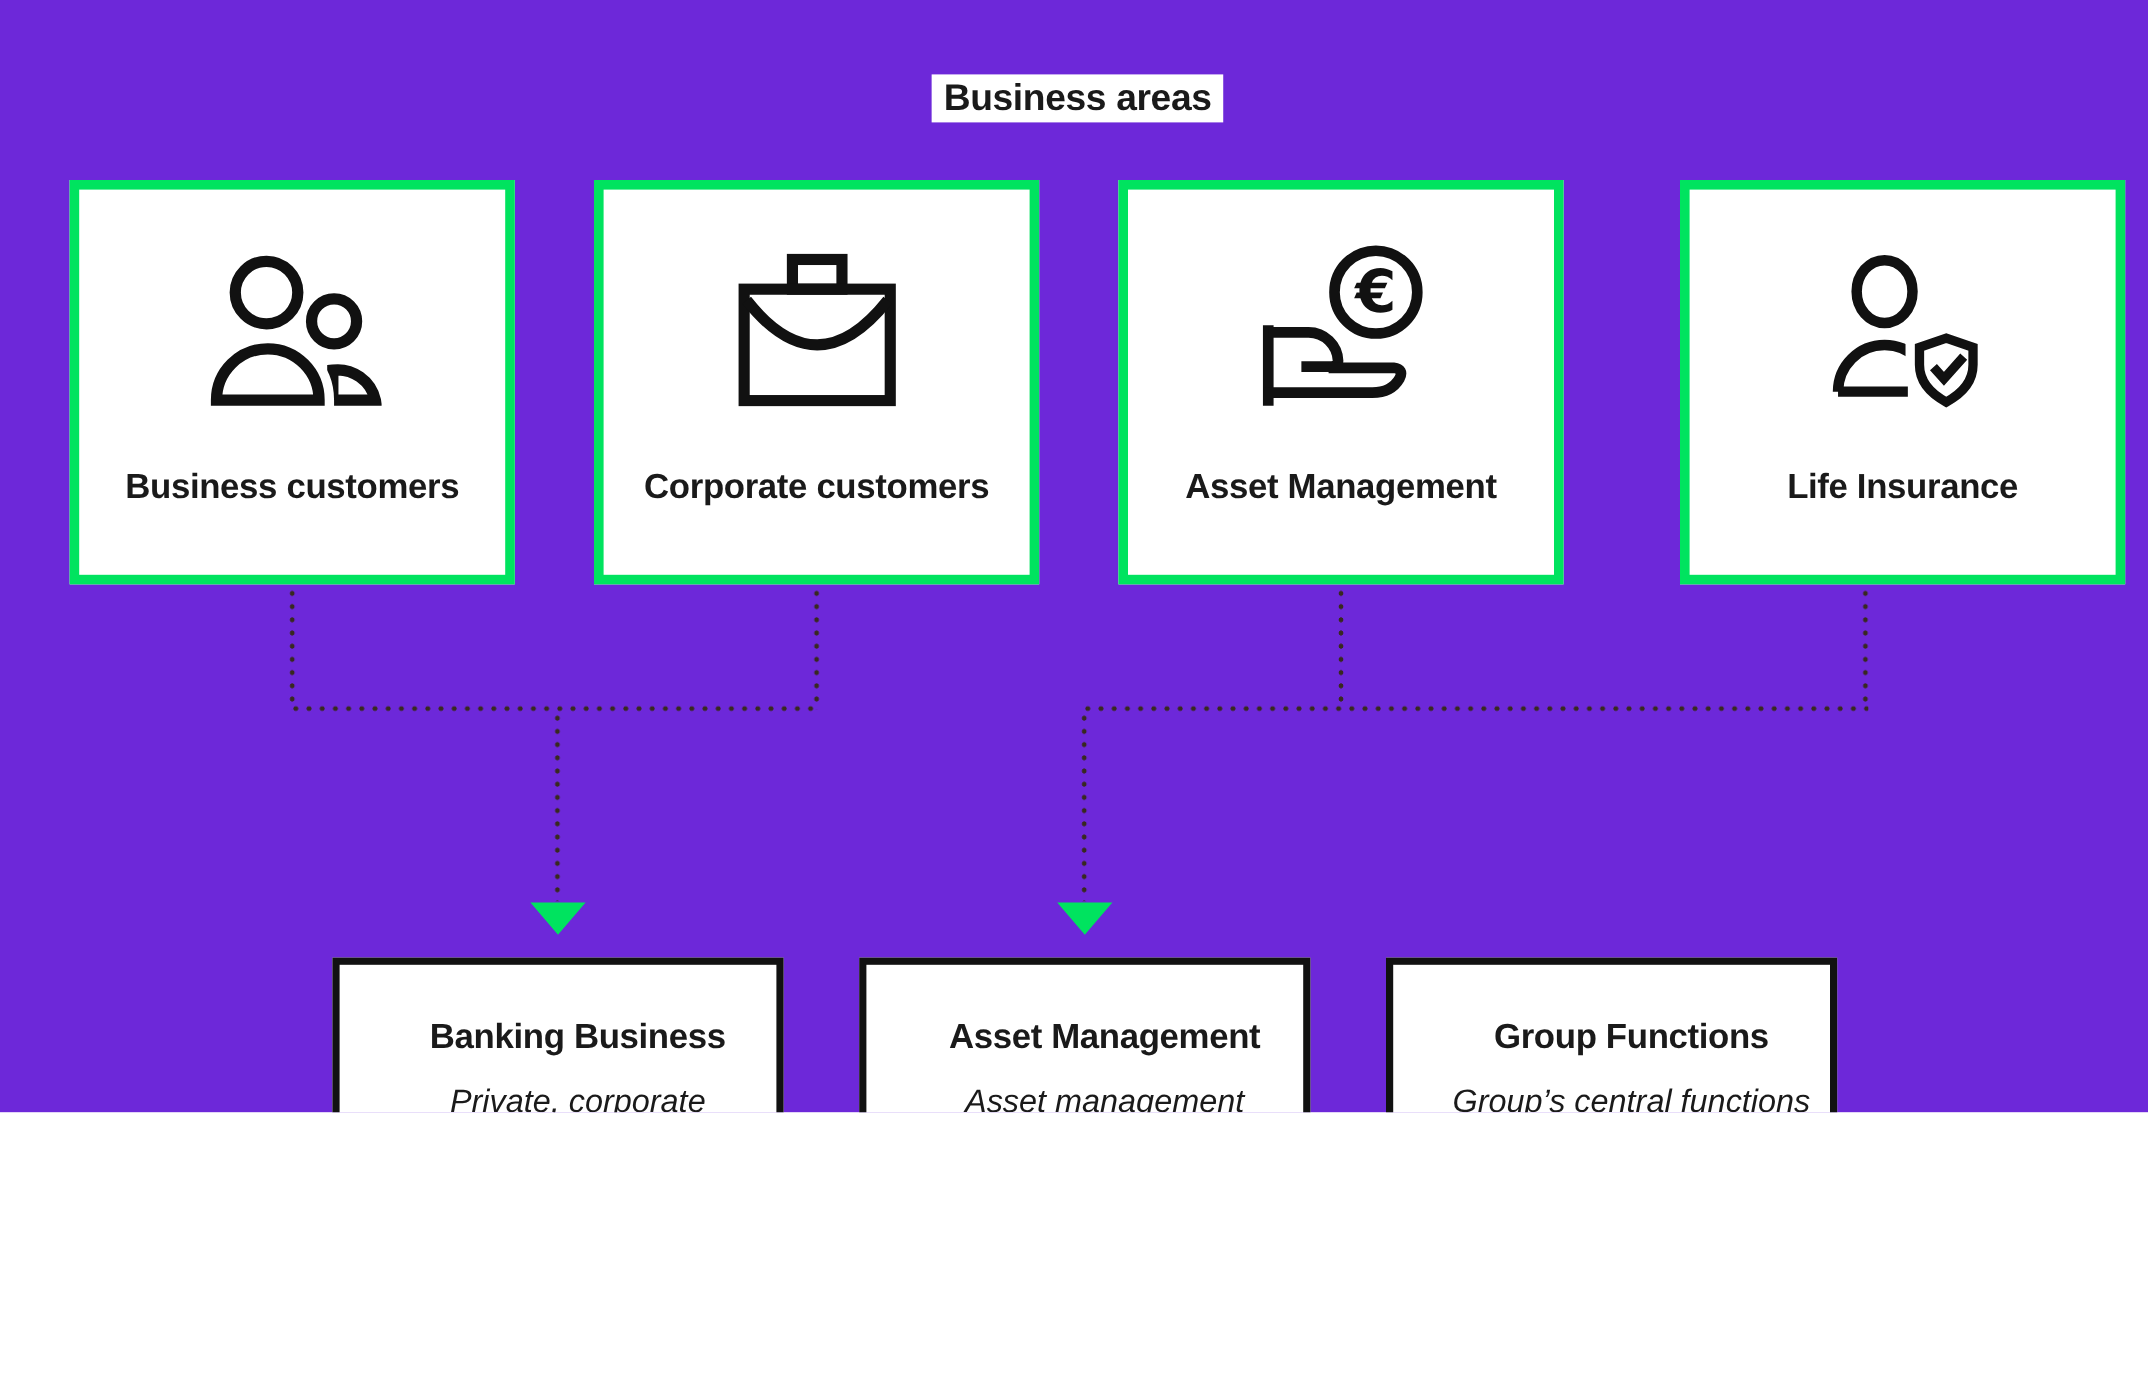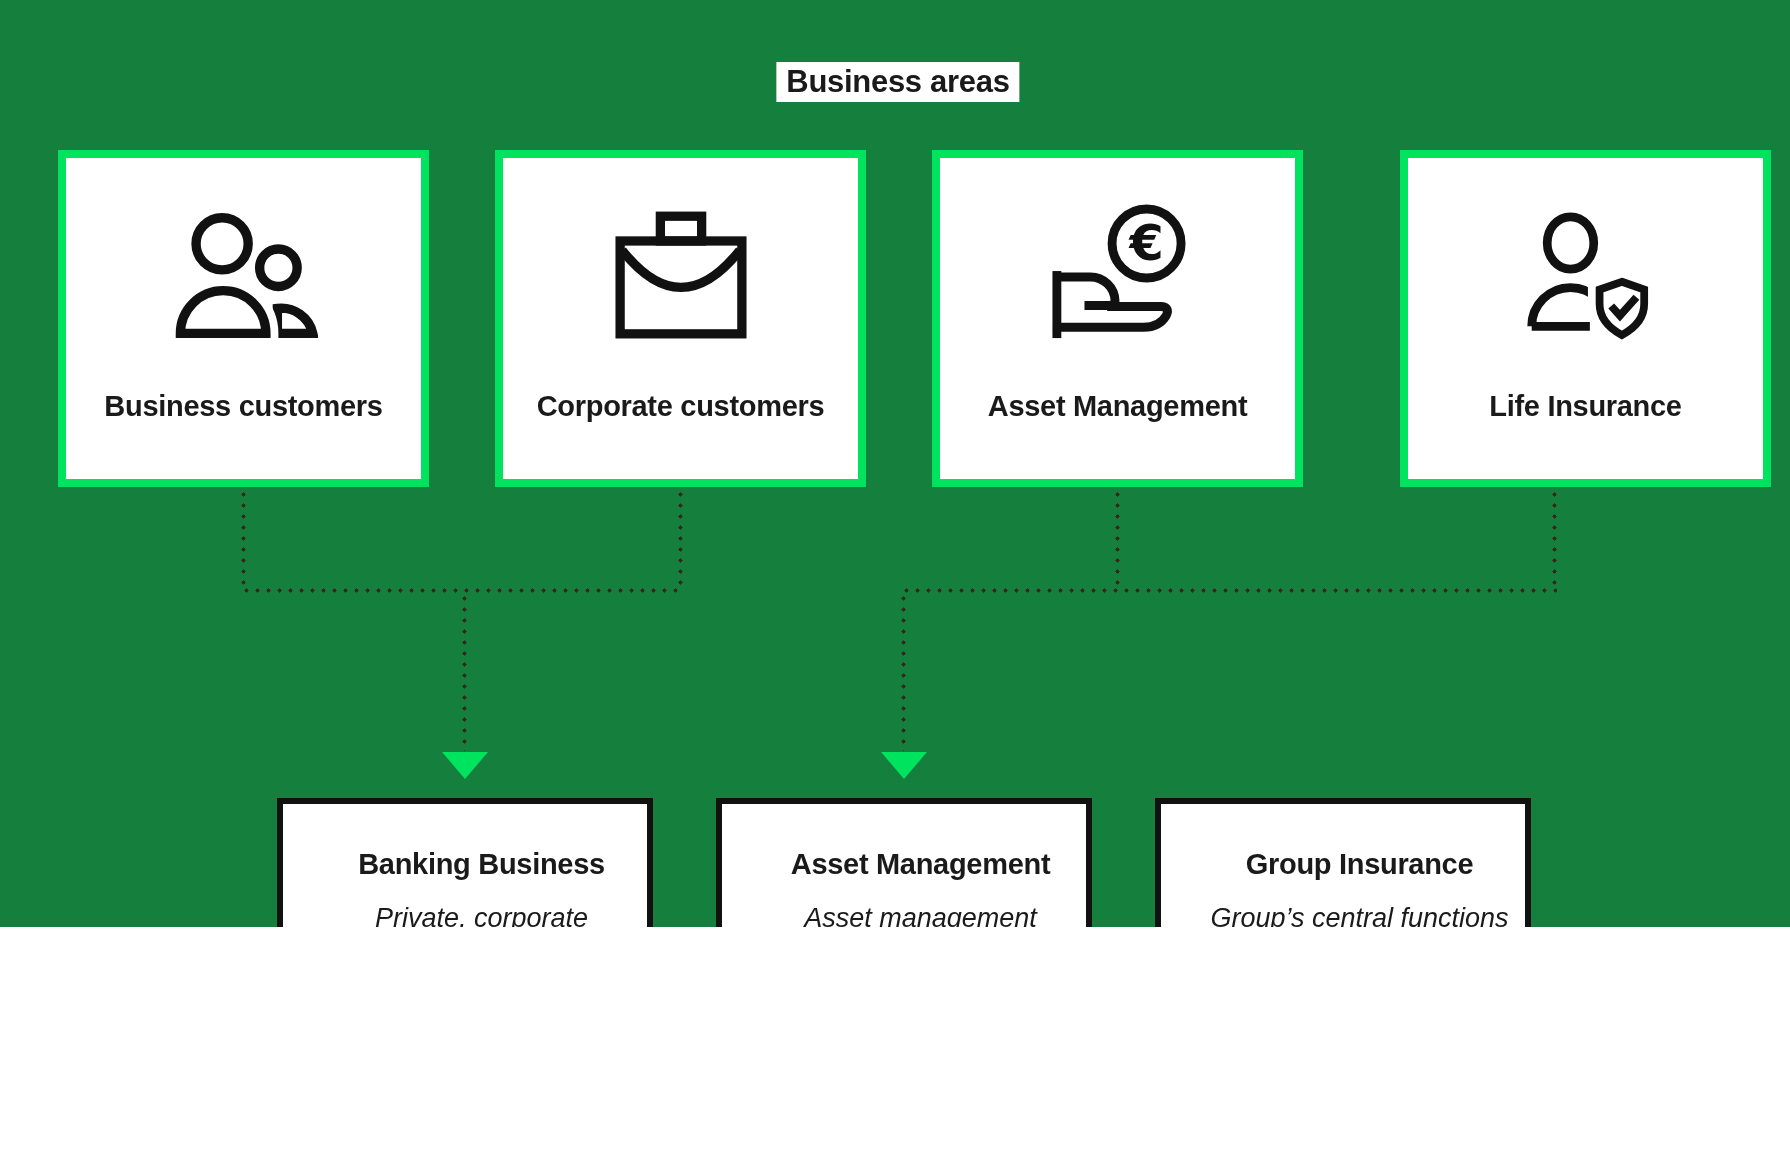--- a/index.html
+++ b/index.html
@@ -3,21 +3,21 @@
 <meta charset="utf-8">
 <style>
   :root{
     --green:#00E35F;
     --ink:#111111;
     --text:#1a1a1a;
     --dot:#38291f;
   }
   html,body{margin:0;padding:0;background:#ffffff;}
   body{font-family:"Liberation Sans","DejaVu Sans",sans-serif;color:var(--text);}
-  #canvas{position:relative;width:1790px;height:927px;background:#15803d;overflow:hidden;}
+  #canvas{position:relative;width:1790px;height:927px;background:#6d28d9;overflow:hidden;}
 
   .section-title{
     position:absolute;left:898px;transform:translateX(-50%);
     font-size:31px;font-weight:bold;letter-spacing:-0.3px;color:var(--text);
     white-space:nowrap;background:#ffffff;padding:2px 10px;z-index:3;
   }
   #title-top{top:62px;}
   #title-mid{top:660px;}
 
   
@@ -154,20 +154,20 @@
   </div>
 
   <div class="seg-box" style="left:716px;">
     <div class="seg-title">Asset Management</div>
     <div class="seg-desc">Asset management
 and life insurance
 business</div>
   </div>
 
   <div class="seg-box" style="left:1155px;">
-    <div class="seg-title">Group Insurance</div>
+    <div class="seg-title">Group Functions</div>
     <div class="seg-desc">Group’s central functions
 areas. financing and
 liquidity management
 and HR</div>
   </div>
 
 </div>
 
 </body></html>

